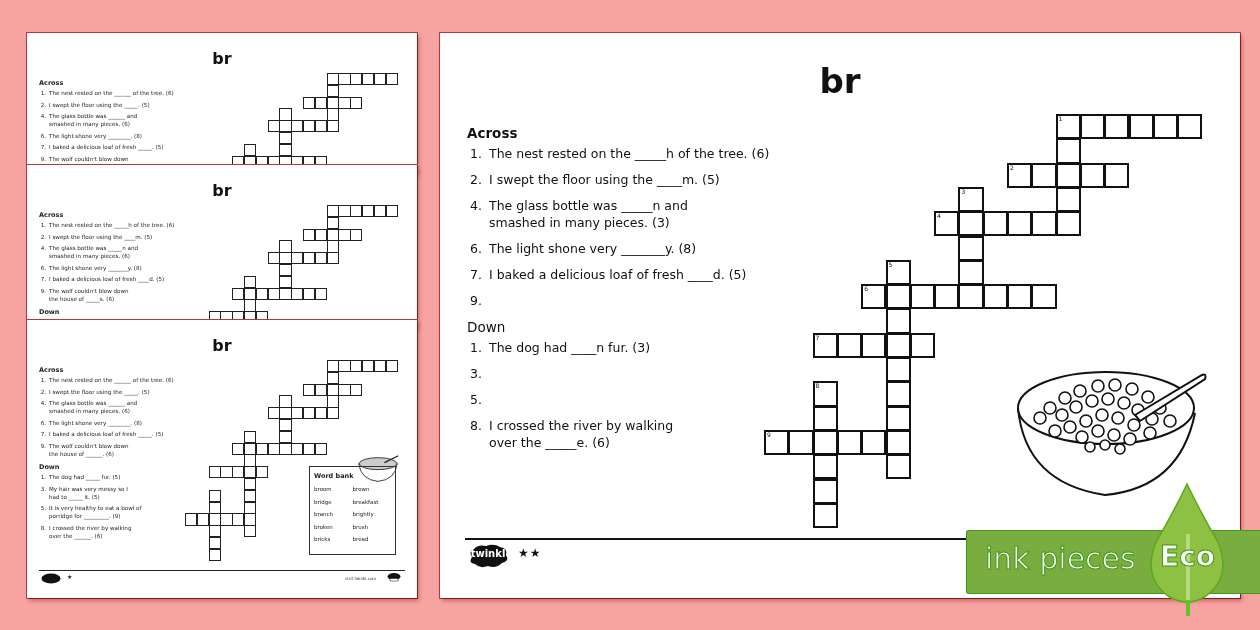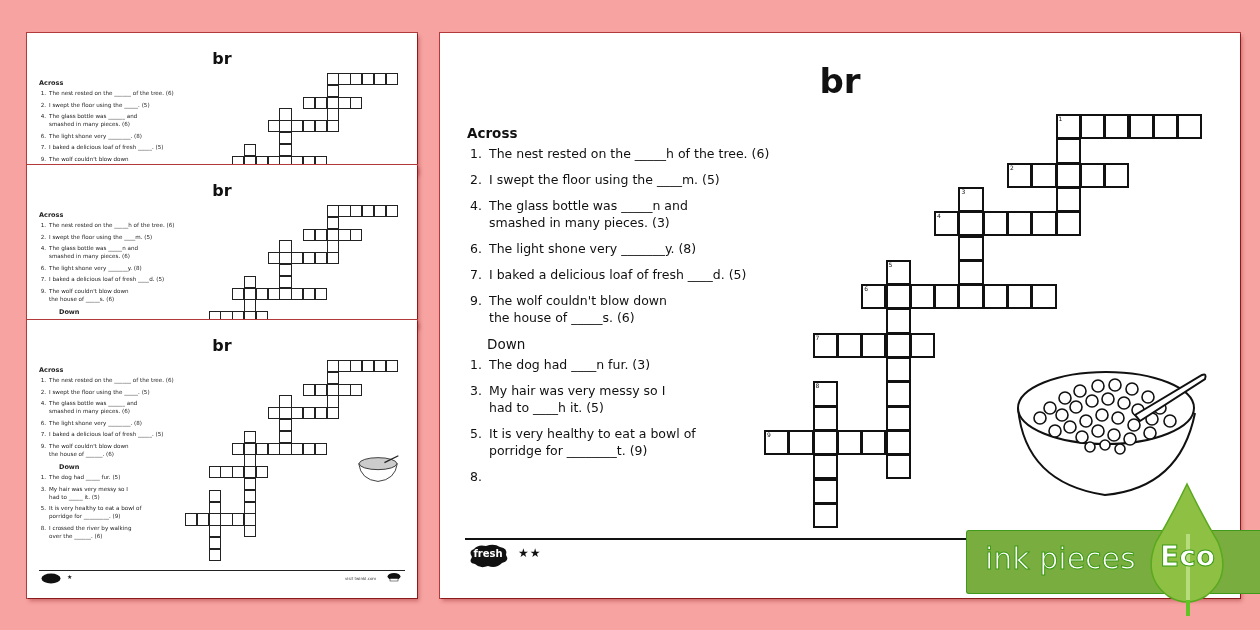--- a/index.html
+++ b/index.html
@@ -4,21 +4,21 @@
 <style>
   * { box-sizing: border-box; margin: 0; padding: 0; }
   html, body { width: 1260px; height: 630px; overflow: hidden; }
   body { background: #f7a3a2; font-family: "DejaVu Sans", sans-serif; position: relative; }
   .page { position: absolute; background: #fff; box-shadow: 1px 1px 0 #8b1a1a, 0 0 0 1px #b33a3a, 2px 3px 4px rgba(120,0,0,0.35); overflow: hidden; }
   .main-page { left: 440px; top: 33px; width: 800px; height: 565px; }
   .title { position: absolute; font-weight: bold; color: #111; font-family: "DejaVu Sans", sans-serif; }
   .main-page .title { left: 0; width: 800px; top: 28px; text-align: center; font-size: 34px; }
   .clues { position: absolute; left: 27px; top: 92px; width: 320px; font-size: 12.5px; color: #111; font-family: "DejaVu Sans", sans-serif; }
   .clue-heading { font-weight: bold; font-size: 13.5px; margin-bottom: 4px; }
-  .clue-heading.down { margin-top: 10px; font-weight: normal; margin-left: 20px; }
+  .clue-heading.down { margin-top: 10px; font-weight: normal; }
   .clue { display: flex; margin-bottom: 9px; line-height: 17px; }
   .clue .num { width: 22px; text-align: right; padding-right: 7px; flex-shrink: 0; }
   .clue .txt { white-space: pre-line; }
   .grid { position: absolute; left: 324px; top: 81px; width: 440px; height: 420px; }
   .cell { position: absolute; width: 25.3px; height: 25.3px; border: 2px solid #111; background: #fff; }
   .cell .n { position: absolute; left: 1px; top: -1px; font-size: 6px; color: #111; }
   .bowl { position: absolute; left: 570px; top: 320px; width: 200px; height: 150px; }
   .footer-line { position: absolute; left: 25px; top: 505px; width: 760px; height: 2px; background: #111; }
   .logo { position: absolute; left: 26px; top: 510px; width: 44px; height: 26px; }
   .logo-text { position: absolute; left: 0; top: 5px; width: 44px; text-align: center; color: #fff; font-size: 10px; font-weight: bold; font-family: "DejaVu Sans", sans-serif; }
@@ -300,20 +300,35 @@
       <div class="tcell" style="left: 0px; top: 153.4px;"></div>
       <div class="tcell" style="left: 11.8px; top: 153.4px;"></div>
       <div class="tcell" style="left: 35.4px; top: 153.4px;"></div>
       <div class="tcell" style="left: 47.2px; top: 153.4px;"></div>
     </div>
   <svg class="tbowl" viewBox="0 0 200 140">
     <path d="M10 45 Q100 10 190 45 Q180 120 100 128 Q20 120 10 45 Z" fill="#fff" stroke="#222" stroke-width="4"></path>
     <ellipse cx="100" cy="45" rx="88" ry="28" fill="#ccc" stroke="#222" stroke-width="4"></ellipse>
     <line x1="130" y1="40" x2="195" y2="8" stroke="#222" stroke-width="6"></line>
   </svg>
+  <div class="wordbank">
+    <div class="wb-title">Word bank</div>
+    <div class="wb-grid">
+      <span>broom</span>
+      <span>brown</span>
+      <span>bridge</span>
+      <span>breakfast</span>
+      <span>branch</span>
+      <span>brightly</span>
+      <span>broken</span>
+      <span>brush</span>
+      <span>bricks</span>
+      <span>bread</span>
+    </div>
+  </div>
   <div class="tfooter-line"></div>
   <svg class="tlogo" viewBox="0 0 40 22">
       <ellipse cx="20" cy="11" rx="19" ry="10" fill="#111"></ellipse>
     </svg>
   <span class="tstar">★</span>
   <span class="turl">visit twinkl.com</span>
   <svg class="tlogo2" viewBox="0 0 28 20">
       <ellipse cx="14" cy="9" rx="13" ry="7" fill="#111"></ellipse>
       <rect x="6" y="13" width="16" height="5" fill="#fff" stroke="#111"></rect>
     </svg>
@@ -340,40 +355,36 @@
     <div class="clue">
         <span class="num">6.</span>
         <span class="txt">The light shone very _______y. (8)</span>
       </div>
     <div class="clue">
         <span class="num">7.</span>
         <span class="txt"> I baked a delicious loaf of fresh ____d. (5)</span>
       </div>
     <div class="clue">
         <span class="num">9.</span>
-        <span class="txt"> The wolf couldn't blow down
-the house of _____s. (6)</span>
       </div>
     <div class="clue-heading down">Down</div>
     <div class="clue">
         <span class="num">1.</span>
         <span class="txt">The dog had ____n fur. (3)</span>
       </div>
     <div class="clue">
         <span class="num">3.</span>
-        <span class="txt">My hair was very messy so I
-had to ____h it. (5)</span>
       </div>
     <div class="clue">
         <span class="num">5.</span>
-        <span class="txt">It is very healthy to eat a bowl of
-porridge for ________t.  (9)</span>
       </div>
     <div class="clue">
         <span class="num">8.</span>
+        <span class="txt">I crossed the river by walking
+over the _____e. (6)</span>
       </div>
   </div>
 
   <div class="grid" id="main-grid">
       <div class="cell" style="left: 291.6px; top: 0px;">
         <span class="n">1</span>
       </div>
       <div class="cell" style="left: 315.9px; top: 0px;"></div>
       <div class="cell" style="left: 340.2px; top: 0px;"></div>
       <div class="cell" style="left: 364.5px; top: 0px;"></div>
@@ -480,21 +491,21 @@
         <circle cx="80" cy="94" r="5"></circle>
     </g>
     <path d="M125 62 L192 22 Q197 20 195 26 L130 68 Z" fill="#fff" stroke="#111" stroke-width="2"></path>
   </svg>
 
   <div class="footer-line"></div>
   <div class="logo">
     <svg width="44" height="26" viewBox="0 0 44 26">
       <path d="M6 14 Q2 8 8 6 Q12 1 20 3 Q28 0 34 4 Q42 5 40 12 Q44 18 36 20 Q30 26 22 23 Q14 26 9 21 Q2 20 6 14 Z" fill="#111"></path>
     </svg>
-    <span class="logo-text">fresh</span>
+    <span class="logo-text">twinkl</span>
   </div>
   <span class="stars">★★</span>
 </div>
 
 <div class="eco">
   <span class="eco-text">ink pieces</span>
 </div>
 <svg class="leaf" viewBox="0 0 78 136">
   <path d="M39 2 Q55 35 70 60 Q84 95 58 114 Q39 126 20 114 Q-6 95 8 60 Q23 35 39 2 Z" fill="#8dc043" stroke="#5aa81e" stroke-width="1.5"></path>
   <line x1="40" y1="52" x2="40" y2="134" stroke="#b7dc7c" stroke-width="4"></line>

